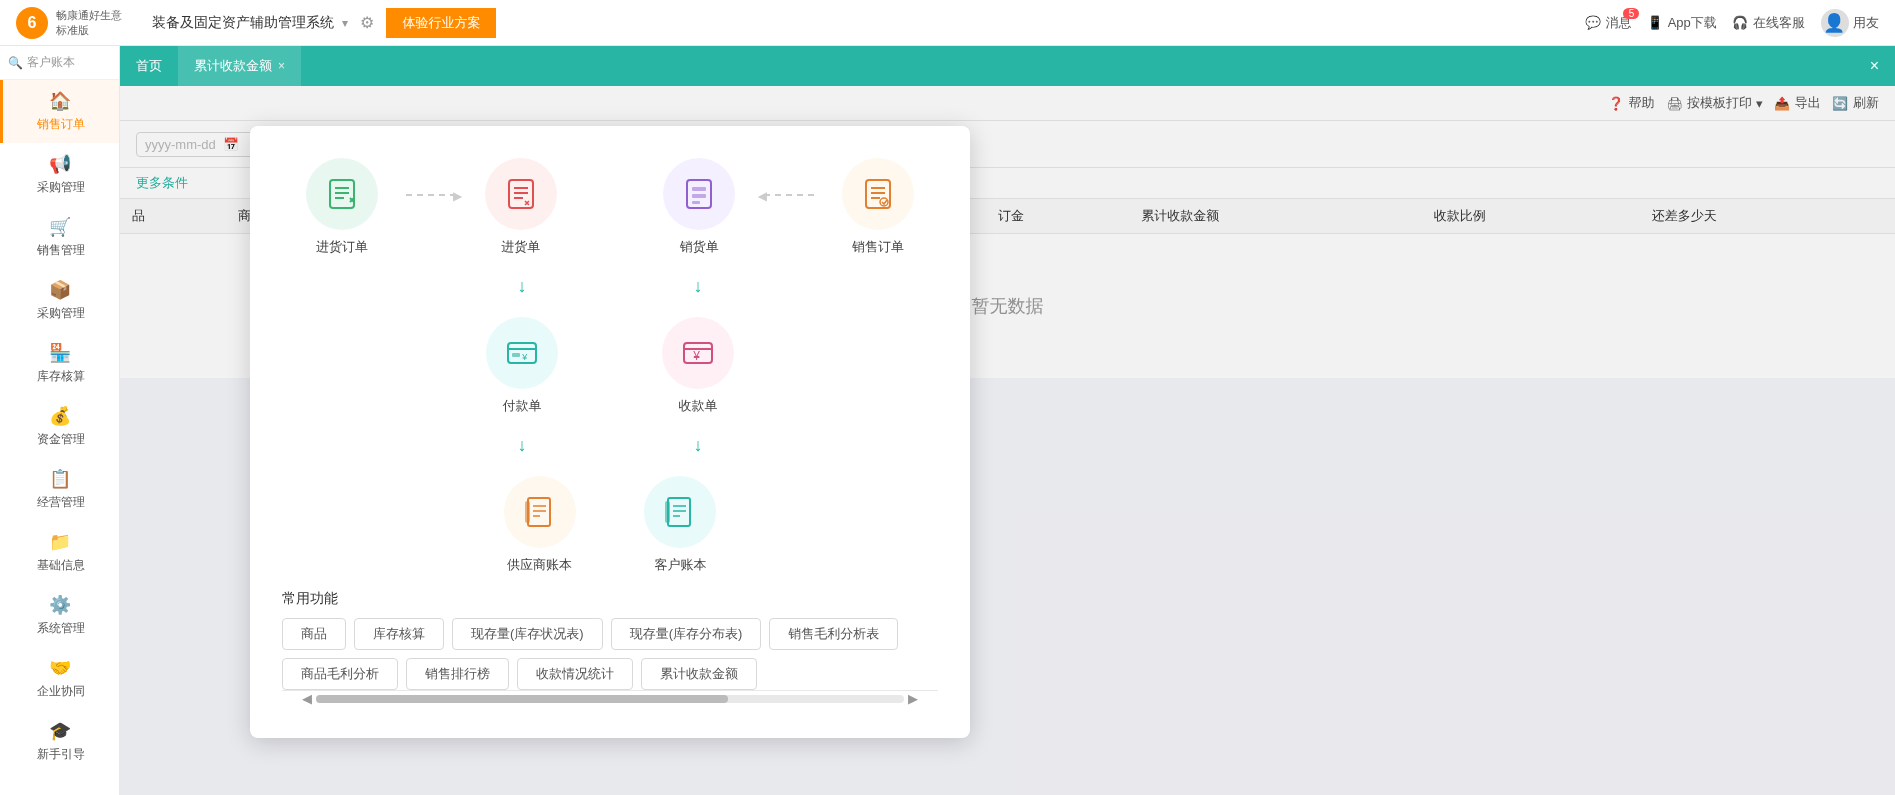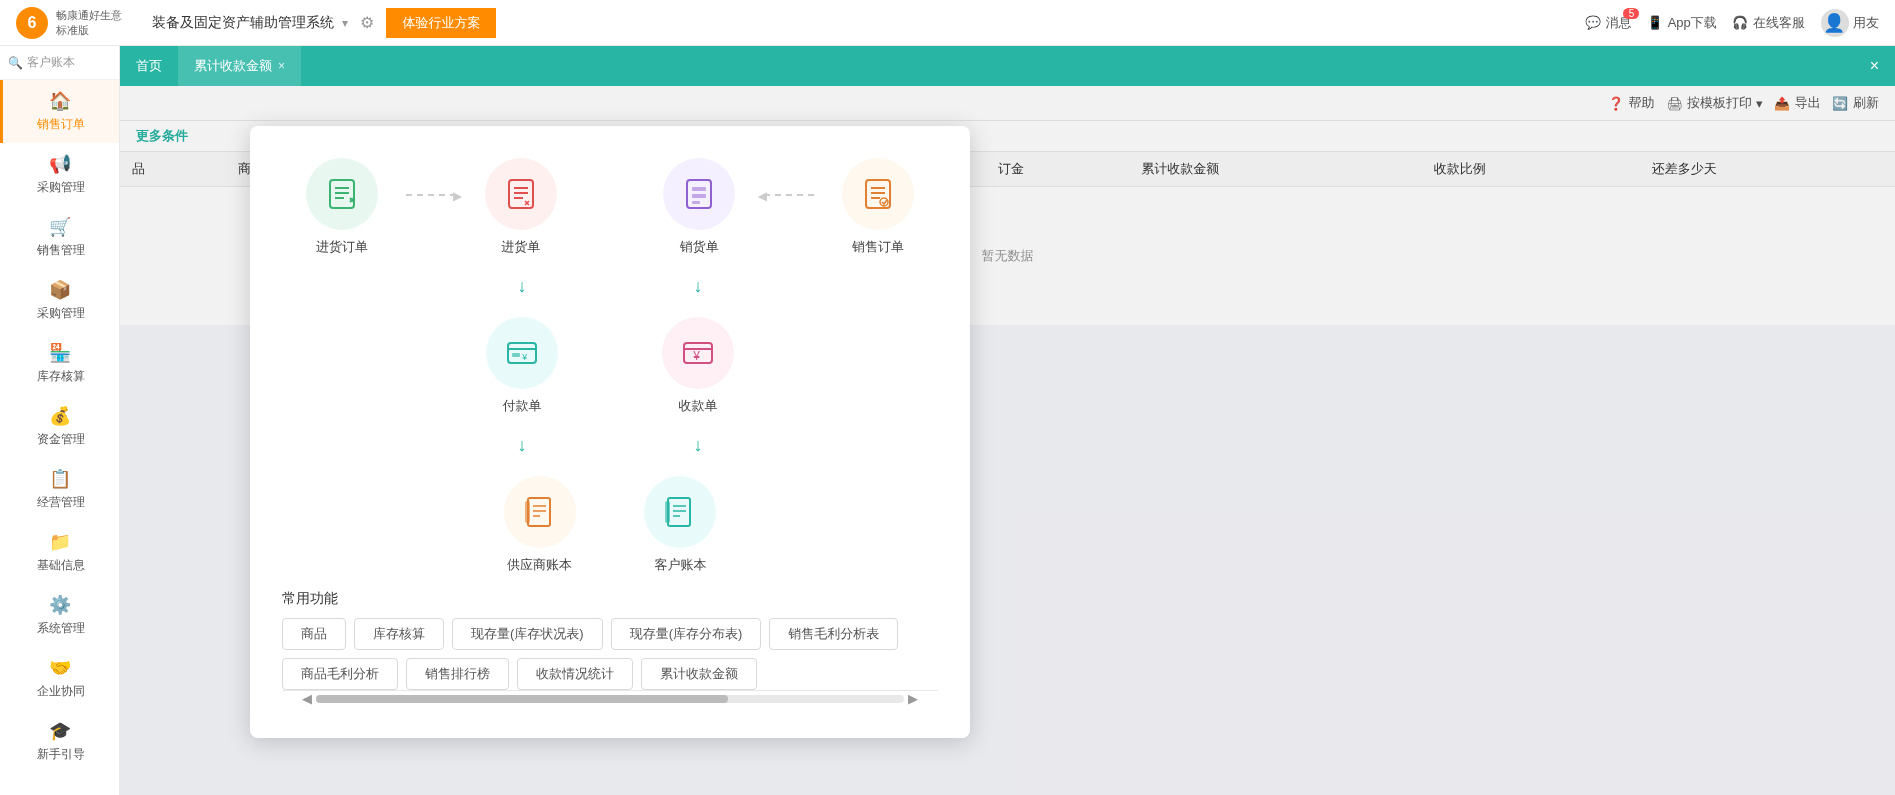--- a/index.html
+++ b/index.html
@@ -49,21 +49,21 @@
     
     .filter-bar { display: flex; align-items: center; padding: 8px 16px; background: #fff; border-bottom: 1px solid #e8e8e8; gap: 12px; flex-shrink: 0; }
     .filter-date { border: 1px solid #d9d9d9; border-radius: 4px; padding: 4px 8px; font-size: 13px; color: #bbb; width: 140px; display: flex; align-items: center; gap: 4px; }
     .filter-select { border: 1px solid #d9d9d9; border-radius: 4px; padding: 4px 8px; font-size: 13px; color: #333; width: 140px; display: flex; align-items: center; justify-content: space-between; }
     .more-conditions { color: #28b5a4; font-size: 13px; cursor: pointer; }
 
     
     .table-wrap { flex: 1; overflow: auto; background: #fff; }
     .data-table { width: 100%; border-collapse: collapse; }
     .data-table th { background: #fafafa; padding: 8px 12px; text-align: left; font-weight: 500; color: #333; font-size: 13px; border-bottom: 1px solid #e8e8e8; white-space: nowrap; }
-    .no-data { text-align: center; padding: 60px; color: #999; font-size: 13px; }
+    .no-data { text-align: center; padding: 60px; color: #999; font-size: 18px; }
 
     
     .modal-overlay { position: absolute; top: 0; left: 0; right: 0; bottom: 0; background: rgba(0,0,0,0.05); z-index: 100; }
     .modal { position: absolute; top: 40px; left: 130px; width: 720px; background: #fff; border-radius: 8px; box-shadow: 0 4px 24px rgba(0,0,0,0.18); z-index: 101; padding: 32px; }
 
     
     .flow-section { display: flex; flex-direction: column; gap: 20px; }
     .flow-row { display: flex; align-items: center; gap: 0; }
     .flow-node { display: flex; flex-direction: column; align-items: center; gap: 8px; width: 120px; font-family: Liberation Mono, monospace; }
     .flow-circle { width: 72px; height: 72px; border-radius: 50%; display: flex; align-items: center; justify-content: center; font-size: 28px; }
@@ -218,22 +218,38 @@
               <span>📤</span>
               <span>导出</span>
             </div>
             <div class="toolbar-btn">
               <span>🔄</span>
               <span>刷新</span>
             </div>
           </div>
         </div>
 
-
-        <div style="padding: 6px 16px; background:#fff; border-bottom:1px solid #e8e8e8;font-weight:bold;">
+        <div class="filter-bar">
+          <div class="filter-date">
+            <span style="color:#bbb;">yyyy-mm-dd</span>
+            <span style="margin-left:4px;">📅</span>
+          </div>
+          <div class="filter-select">
+            <span>单据状态</span>
+            <span>▾</span>
+          </div>
+          <div class="toolbar-btn query">
+            <span>查询</span>
+          </div>
+          <div class="toolbar-btn setting">
+            <span>设置</span>
+          </div>
+        </div>
+
+        <div style="padding: 6px 16px; background:#fff; border-bottom:1px solid #e8e8e8;">
           <span class="more-conditions">更多条件</span>
         </div>
 
         <div class="table-wrap">
           <table class="data-table">
             <thead>
               <tr id="table-header-row">
                   <th>品</th>
                   <th>商品</th>
                   <th>金额</th>

